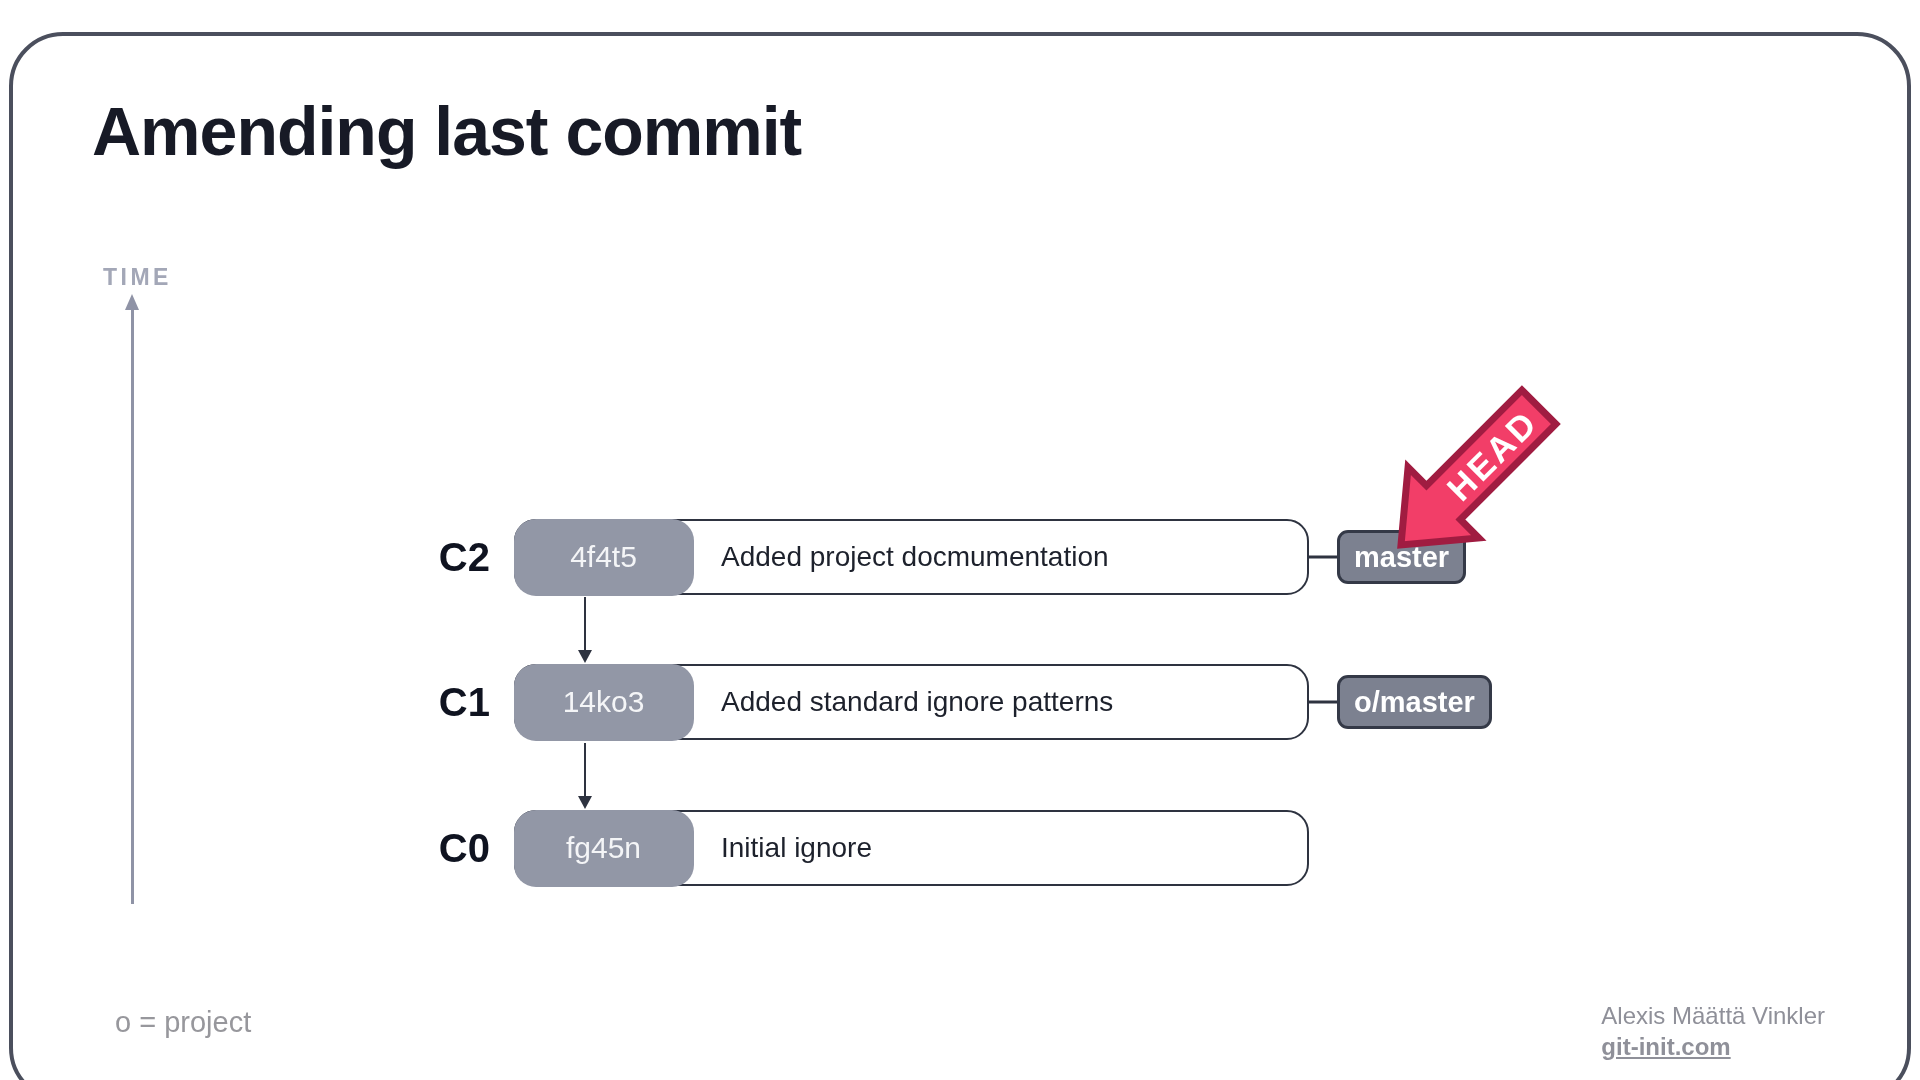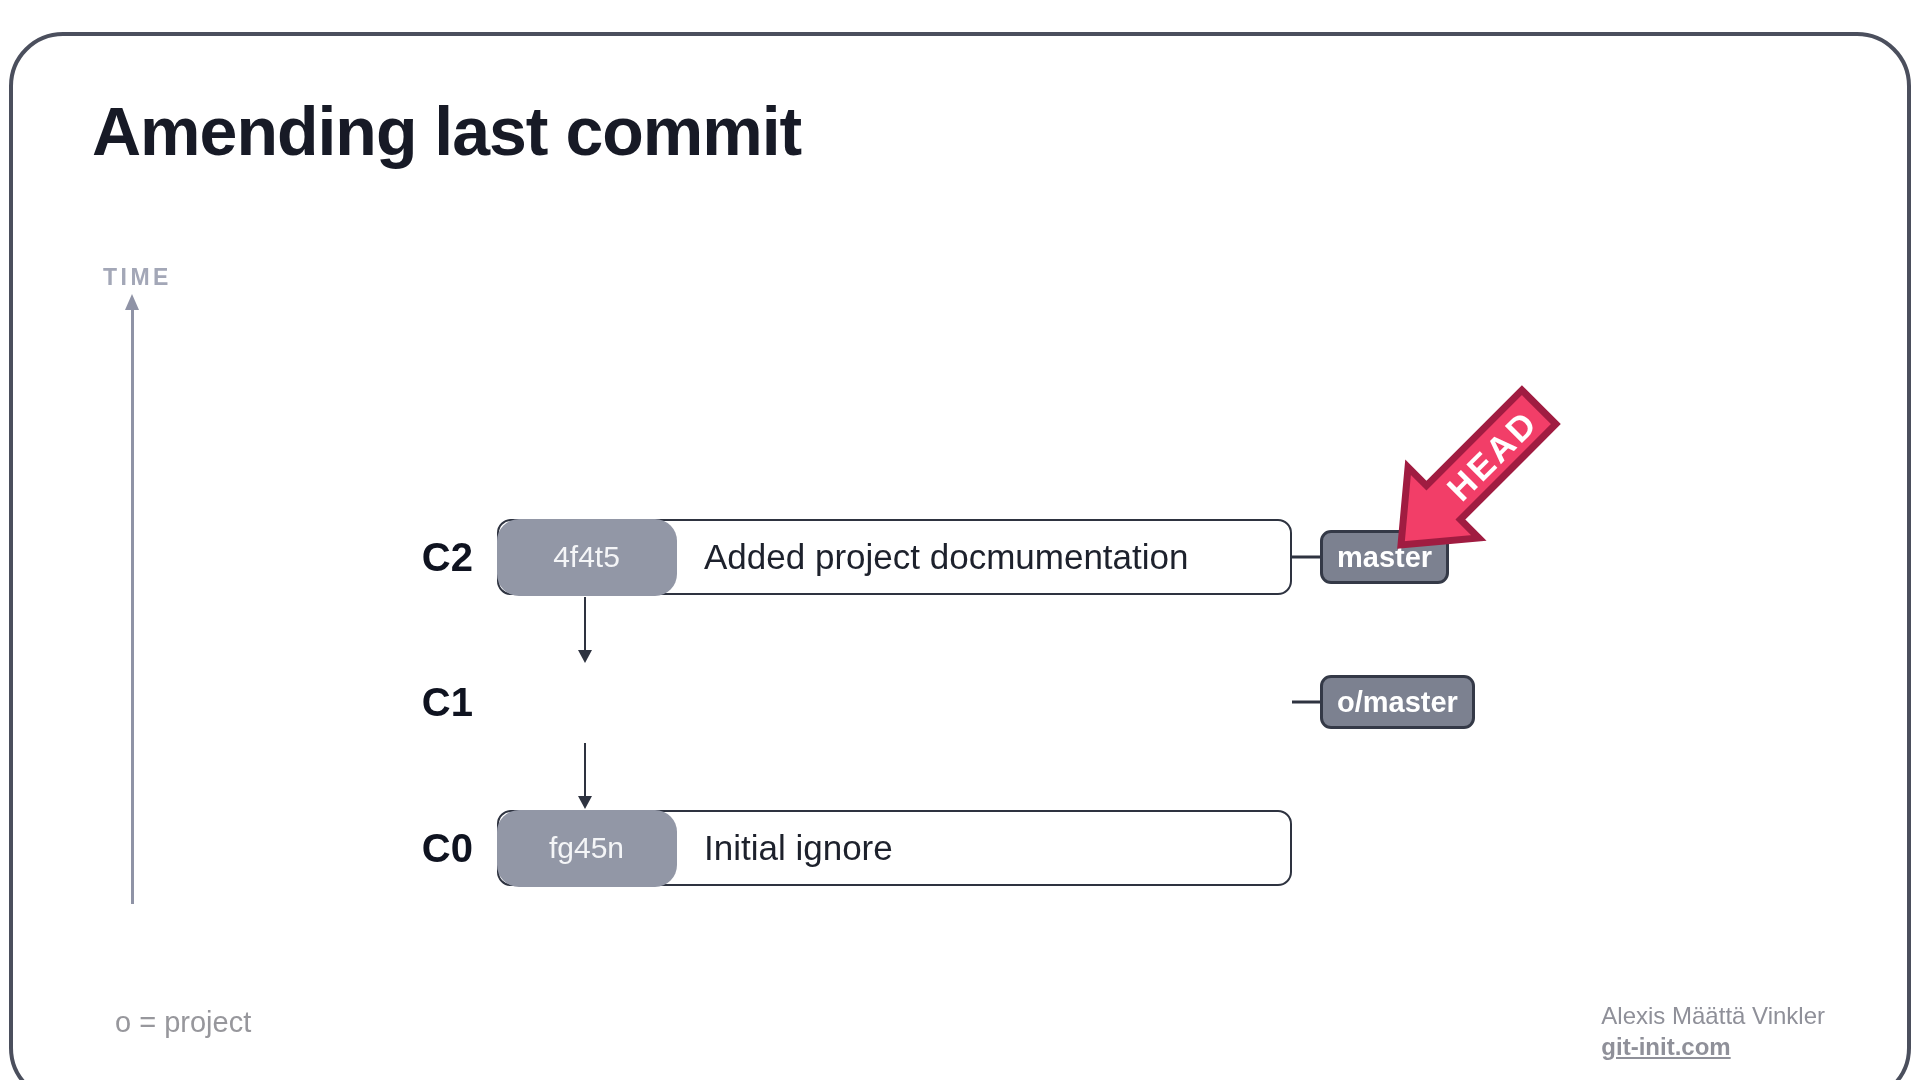--- a/index.html
+++ b/index.html
@@ -10,31 +10,31 @@
   .title{position:absolute;left:92px;top:68px;margin:0;font-size:68px;font-weight:700;
          letter-spacing:-1px;color:var(--title);}
   
   .time-label{position:absolute;left:103px;top:240px;font-size:23px;letter-spacing:3.5px;
               color:var(--axis_label);font-weight:700;}
   .time-head{position:absolute;left:125px;top:270px;width:0;height:0;
              border-left:7px solid transparent;border-right:7px solid transparent;
              border-bottom:16px solid var(--axis);}
   .time-line{position:absolute;left:131px;top:284px;width:2.5px;height:596px;background:var(--axis);}
   
-  .commit-row{position:absolute;left:0;width:1537px;height:76px;}
+  .commit-row{position:absolute;left:17px;width:1537px;height:76px;}
   .row-label{position:absolute;left:318px;width:155px;top:50%;transform:translateY(-50%);
              text-align:right;font-size:40px;font-weight:700;color:#0f1320;}
   .commit-box{position:absolute;left:497px;top:0;width:795px;height:76px;background:#ffffff;
-              border:2.5px solid var(--box_border);border-radius:14px;box-sizing:border-box;}
+              border:2.5px solid var(--box_border);border-radius:22px;box-sizing:border-box;}
   .hash-pill{position:absolute;left:-2.5px;top:-2.5px;bottom:-2.5px;width:180px;
              background:var(--pill);border-radius:22px;display:flex;align-items:center;
              justify-content:center;}
   .hash-pill span{font-size:30px;color:var(--pill_text);}
   .commit-msg{position:absolute;left:205px;top:50%;transform:translateY(-50%);
-              font-size:35px;color:var(--ink);white-space:nowrap;text-align:center;}
+              font-size:28px;color:var(--ink);white-space:nowrap;text-align:center;}
   .ref-connector{position:absolute;left:1292px;top:50%;transform:translateY(-50%);
                  width:29px;height:3px;background:var(--box_border);}
   .ref-badge{position:absolute;left:1320px;top:50%;transform:translateY(-50%);height:54px;
              padding:0 14px;background:var(--badge);border:3.5px solid var(--badge_border);
              border-radius:11px;box-sizing:border-box;display:flex;align-items:center;
              font-size:29px;font-weight:700;color:var(--badge_text);}
   
   .flow-arrow{position:absolute;left:578px;width:14px;}
   .flow-arrow .shaft{margin:0 auto;width:2.5px;background:var(--box_border);}
   .flow-arrow .ahead{width:0;height:0;margin:0 auto;
@@ -77,20 +77,26 @@
     <div class="ref-badge">master</div>
   </div>
 
   <div class="flow-arrow" style="top:573px;">
     <div class="shaft" style="height:53px;"></div>
     <div class="ahead"></div>
   </div>
 
   <div class="commit-row" style="top:640px">
     <div class="row-label">C1</div>
+    <div class="commit-box">
+      <div class="hash-pill">
+        <span>14ko3</span>
+      </div>
+      <div class="commit-msg">Added standard ignore patterns</div>
+    </div>
     <div class="ref-connector"></div>
     <div class="ref-badge">o/master</div>
   </div>
 
   <div class="flow-arrow" style="top:719px;">
     <div class="shaft" style="height:53px;"></div>
     <div class="ahead"></div>
   </div>
 
   <div class="commit-row" style="top:786px">

